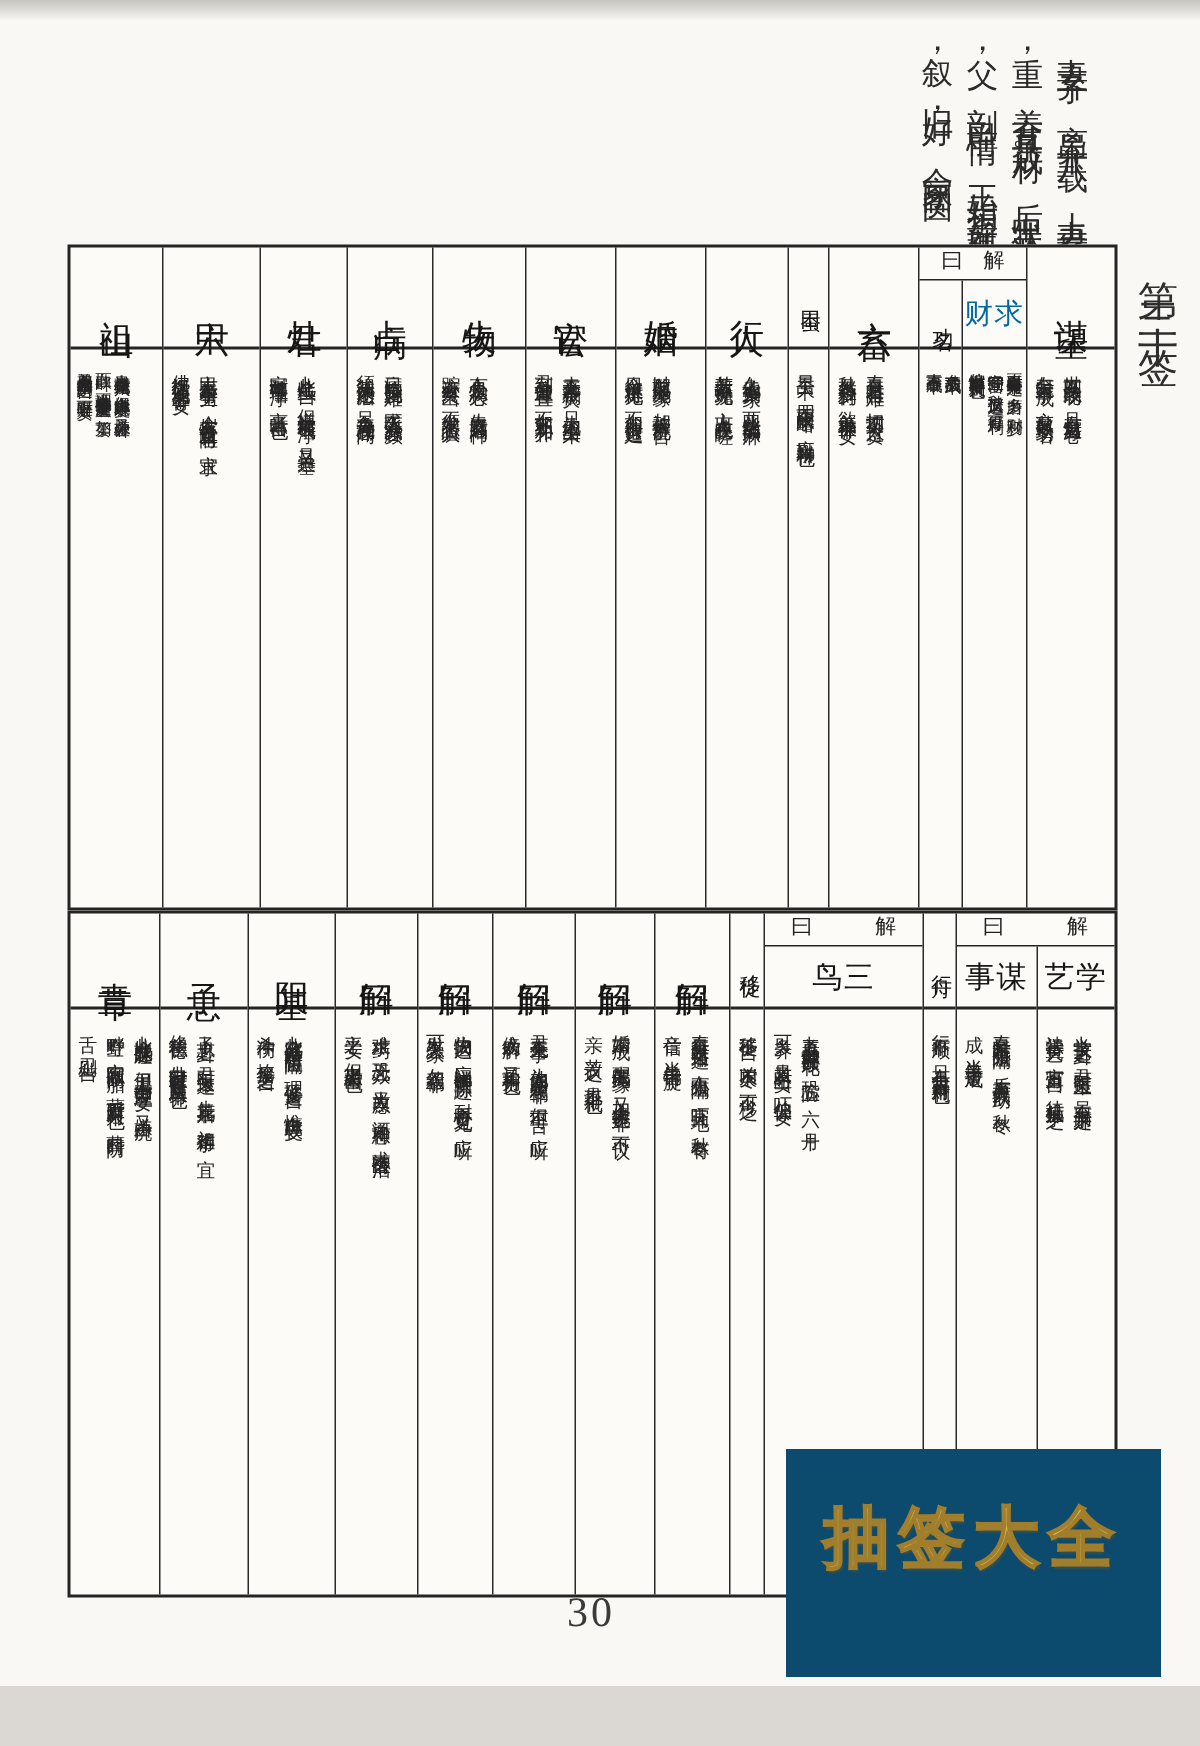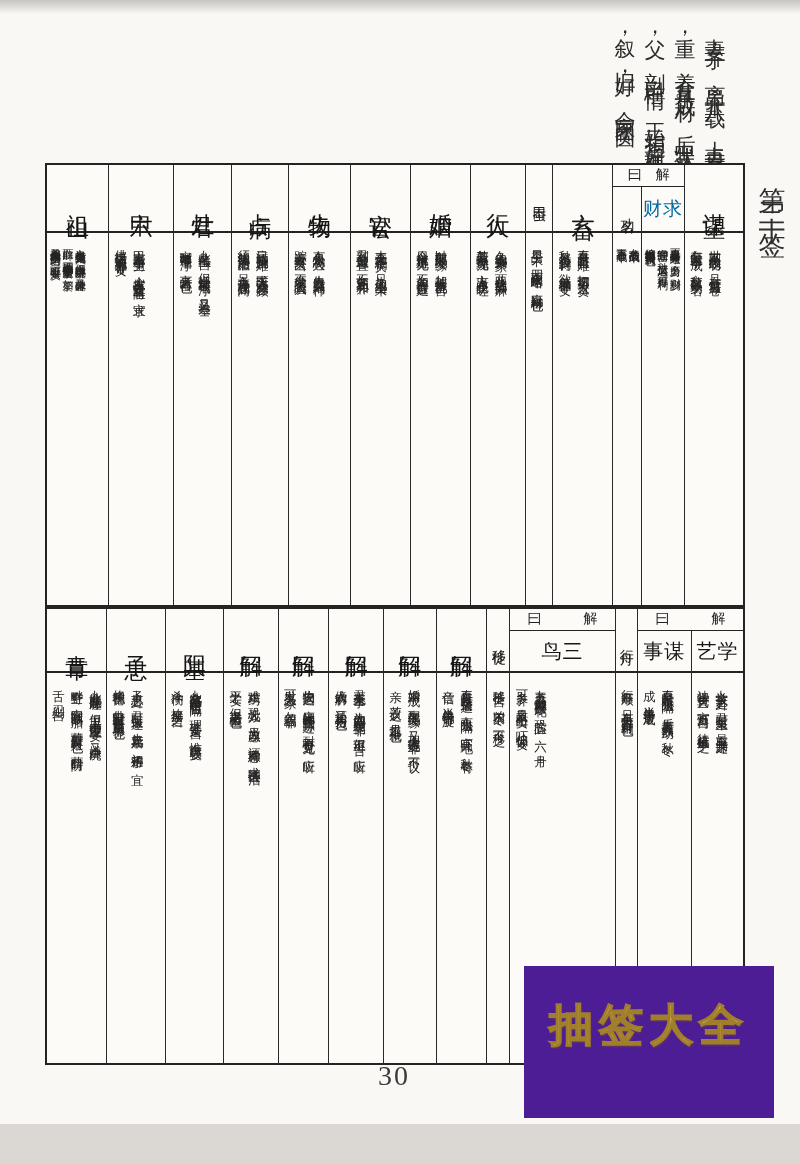--- a/index.html
+++ b/index.html
@@ -336,17 +336,17 @@
           <span class="vtxt">青草</span>
         </div>
       <div class="tbody-cell">
           <span class="vbody">卜此地龙脉足旺　但丑未二山分金应理妥　又嫌白虎
 畔空野　穴宜阳做阴胎　葬后财丁兴旺也　葬时防口
 舌　忍则吉</span>
         </div>
     </div>
   </div>
 
-  <div class="watermark" style="background: #4c1d95; color: rgb(220, 184, 94);">
+  <div class="watermark" style="background: #0c4a6e; color: rgb(220, 184, 94);">
       <span>抽签大全</span>
     </div>
   <div class="page-number">30</div>
 </div>
 
 </body></html>

